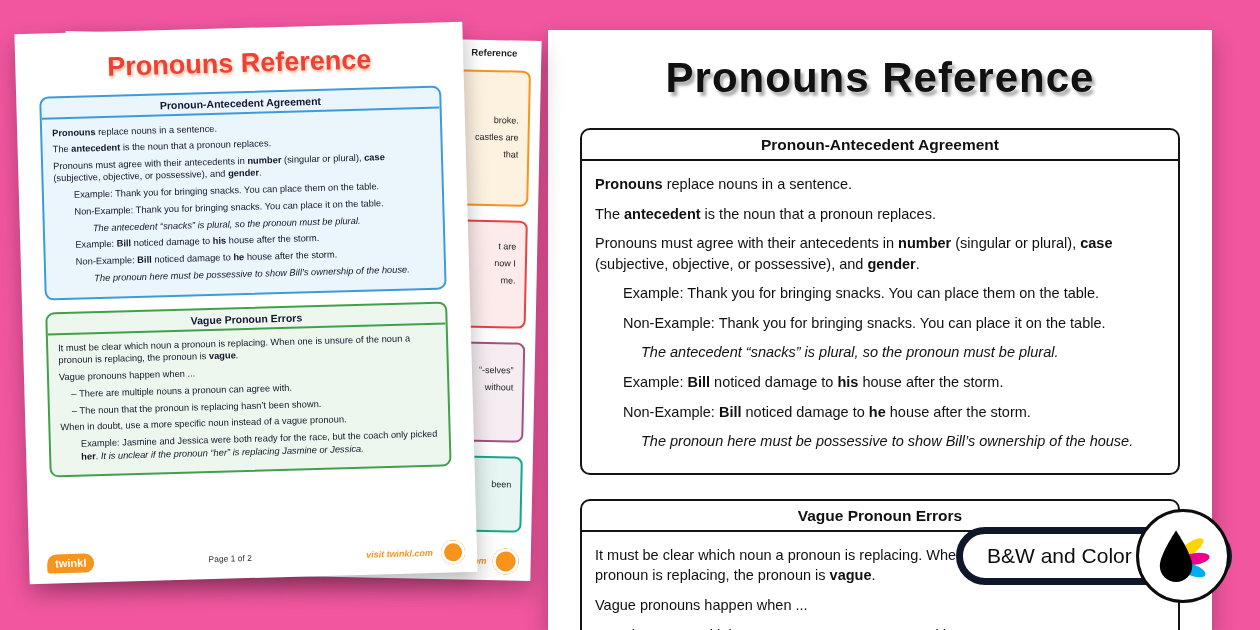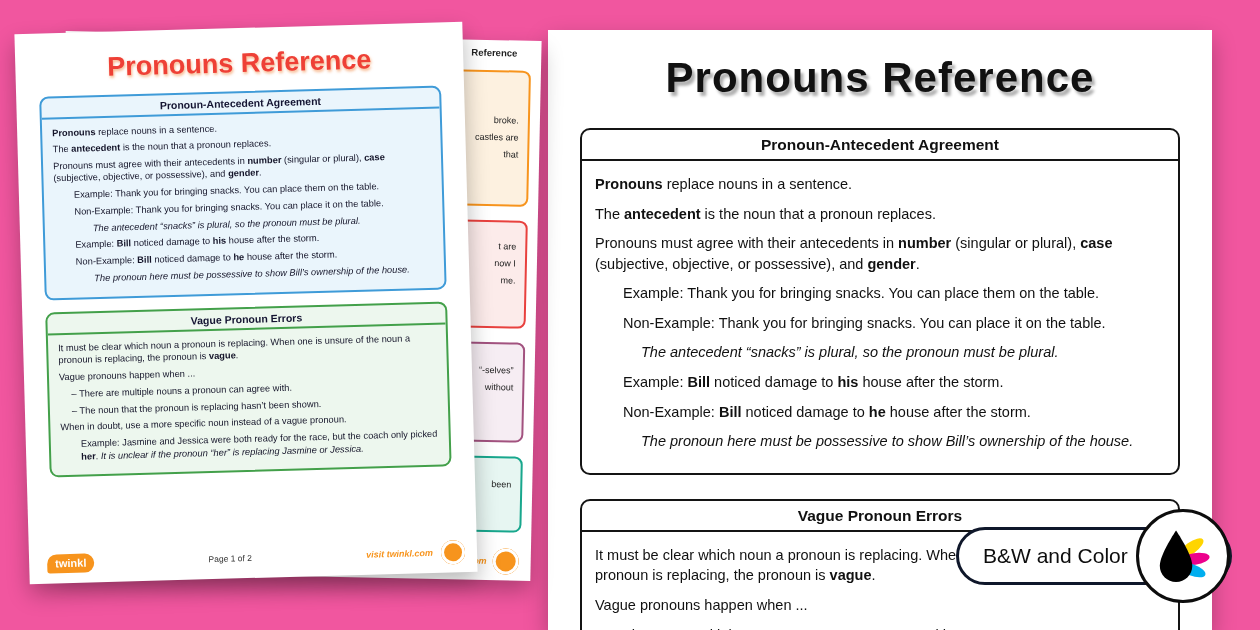--- a/index.html
+++ b/index.html
@@ -59,21 +59,21 @@
                 border-bottom:2.5px solid #141414;color:#111;}
   .bwbox + .bwbox{margin-top:24px;}
   .bwbody{padding:4px 13px 12px;font-size:14.5px;line-height:1.42;color:#111;}
   .bwbody p{margin:9px 0;}
   .bwbody .indent{padding-left:28px;}
   .bwbody .note{padding-left:46px;font-style:italic;}
   .bwbody .bullet{padding-left:16px;}
 
   
   .bw-color-badge{position:absolute;left:956px;top:527px;width:276px;height:58px;z-index:6;
-                  background:#fff;border:3px solid #0f172a;border-radius:999px;display:flex;align-items:center;
+                  background:#fff;border:7px solid #0f172a;border-radius:999px;display:flex;align-items:center;
                   padding:0 110px 0 24px;box-sizing:border-box;}
   .badge-label{font-size:21px;color:#0d0d0d;white-space:nowrap;}
   .badge-circle{position:absolute;left:1136px;top:509px;width:94px;height:94px;border-radius:50%;z-index:7;
                 background:#fff;border:3.5px solid #0d0d0d;display:flex;align-items:center;justify-content:center;
                 box-sizing:border-box;}
 </style>
 </head>
 <body>
 
 <div class="stage">

